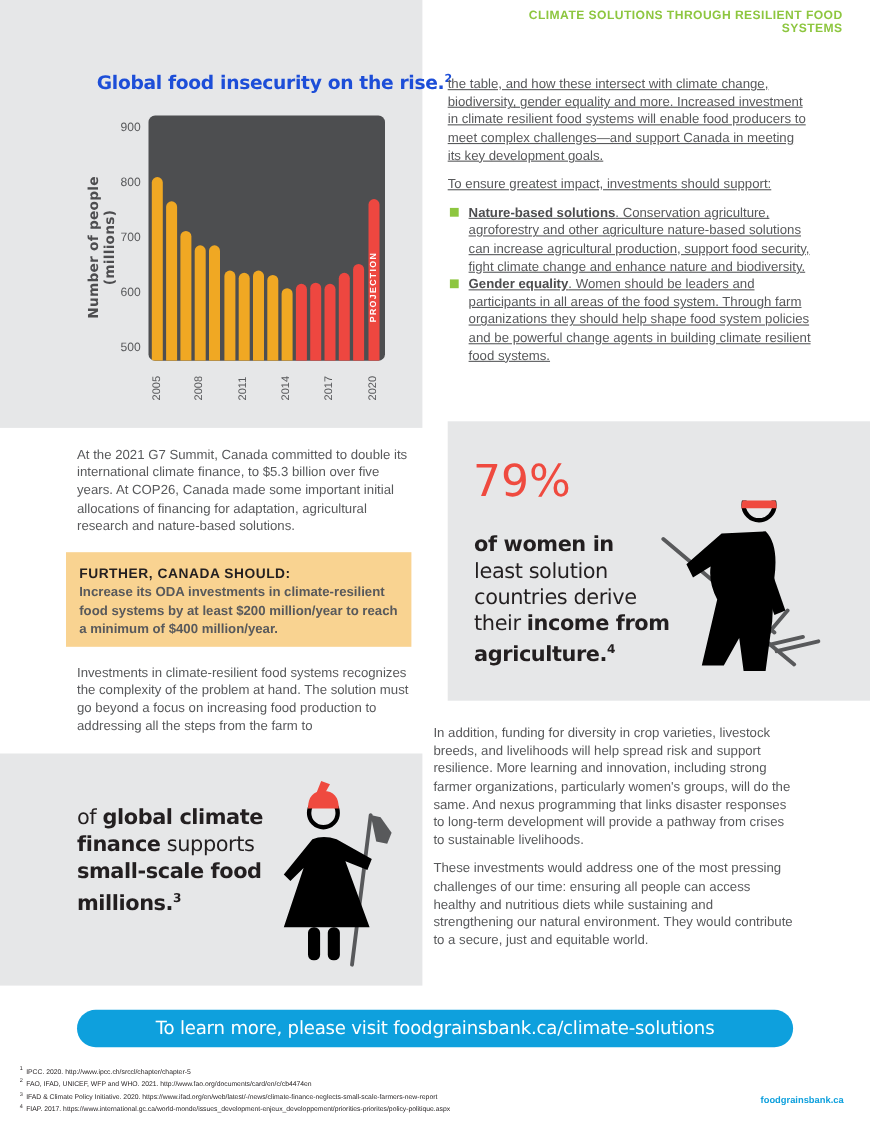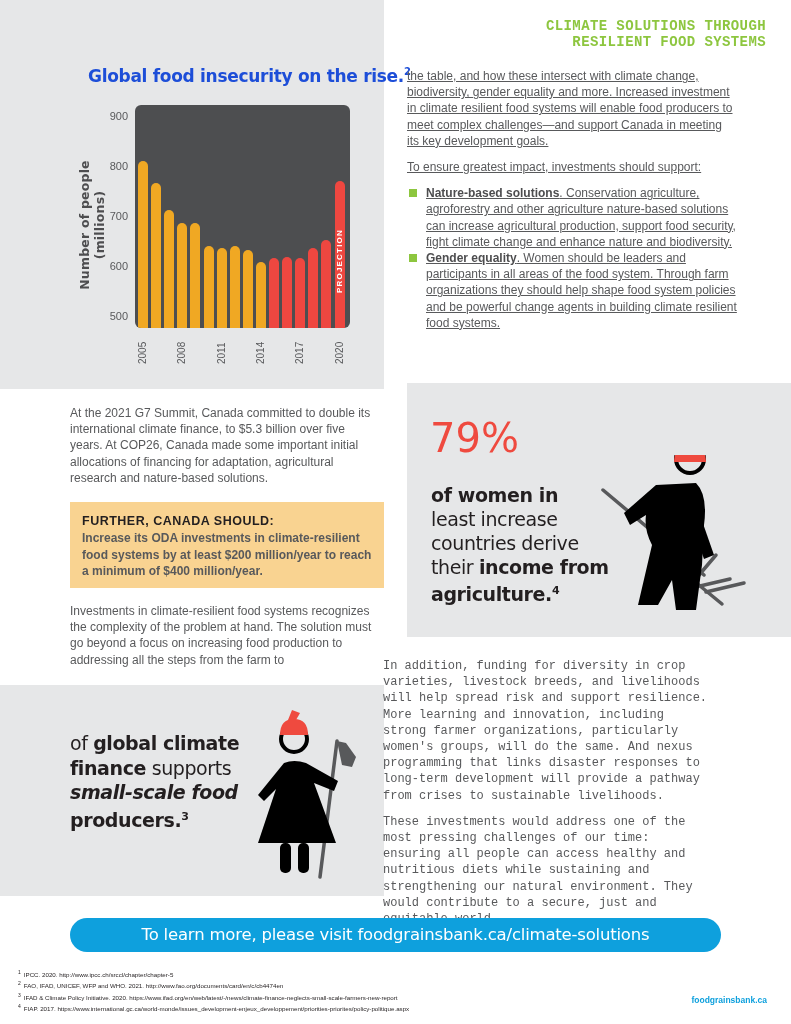--- a/index.html
+++ b/index.html
@@ -1,34 +1,34 @@
 <!DOCTYPE html>
 <html><head>
 <meta charset="utf-8">
 <style>
   html, body { margin:0; padding:0; }
   body { width:791px; height:1024px; position:relative; background:#ffffff; font-family:"Liberation Sans", sans-serif; color:#4d4d4f; overflow:hidden; }
   .abs { position:absolute; }
   .gray-panel { background:#e6e7e8; position:absolute; }
-  .header-tag { position:absolute; left:466px; top:18px; width:300px; text-align:right; font-size:14px; font-weight:bold; color:#8dc63f; letter-spacing:0.4px;font-family:Liberation Mono, monospace; }
+  .header-tag { position:absolute; left:466px; top:8px; width:300px; text-align:right; font-size:11px; font-weight:bold; color:#8dc63f; letter-spacing:0.4px; }
   .chart-title { position:absolute; left:88px; top:66px; font-size:17px; font-weight:bold; color:#1d4ed8; font-family:"DejaVu Sans", sans-serif; letter-spacing:-0.3px; }
   .chart-title sup { font-size:10px; }
   .plot { position:absolute; left:135px; top:105px; width:215px; height:223px; background:#4d4e50; border-radius:6px; overflow:hidden; }
   .bar { position:absolute; bottom:0; width:10px; border-radius:5px 5px 0 0; }
   .ytick { position:absolute; left:104px; font-size:11px; color:#58595b; width:24px; text-align:right; }
   .ylabel { position:absolute; left:-8px; top:210px; width:200px; text-align:center; transform:rotate(-90deg); transform-origin:center; font-size:12.5px; font-weight:bold; color:#4d4d4f; font-family:"DejaVu Sans", sans-serif; letter-spacing:0.2px; }
   .xtick { position:absolute; top:336px; font-size:10px; color:#58595b; transform:rotate(-90deg); transform-origin:left top; white-space:nowrap; }
   .proj { position:absolute; font-size:8px; font-weight:bold; color:#ffffff; letter-spacing:1.2px; transform:rotate(-90deg); transform-origin:left top; white-space:nowrap; }
   .body-text { font-size:12px; line-height:16.2px; color:#58595b; }
   .body-text p { margin:0 0 10px 0; }
   .bullet-list { list-style:none; margin:0; padding:0; }
   .bullet-list li { position:relative; padding-left:19px; }
   .bullet-list li .sq { position:absolute; left:2px; top:4px; width:8px; height:8px; background:#8dc63f; }
   .bullet-list b { color:#4d4d4f; }
-  .callout { position:absolute; left:70px; top:502px; width:314px; height:86px; background:#f9d391; }
+  .callout { position:absolute; left:60px; top:502px; width:314px; height:86px; background:#f9d391; }
   .callout .c-title { position:absolute; left:12px; top:12px; font-size:12.5px; font-weight:bold; color:#231f20; letter-spacing:0.5px; }
   .callout .c-body { position:absolute; left:12px; top:28px; width:295px; font-size:12px; line-height:16.5px; font-weight:bold; color:#58595b; }
   .stat-big { color:#ef4a3f; font-weight:normal; font-family:"DejaVu Sans", sans-serif; }
   .stat-text { font-family:"DejaVu Sans", sans-serif; color:#231f20; }
   .cta { position:absolute; left:70px; top:918px; width:651px; height:34px; background:#0ea0dd; border-radius:17px; color:#fff; font-weight:normal; font-size:16.5px; text-align:center; line-height:34px; font-family:"DejaVu Sans", sans-serif; letter-spacing:-0.2px; }
   .footnotes { position:absolute; left:18px; top:968px; font-size:6.2px; line-height:8.3px; color:#231f20; }
   .footnotes div sup { font-size:5px; margin-right:3px; }
   .site { position:absolute; right:24px; top:995px; font-size:8.5px; font-weight:bold; color:#0ea0dd; }
 </style>
 </head>
@@ -91,29 +91,29 @@
 
 <div class="abs body-text" style="left:407px;top:68px;width:330px;text-decoration:underline;">
   <p>the table, and how these intersect with climate change, biodiversity, gender equality and more. Increased investment in climate resilient food systems will enable food producers to meet complex challenges—and support Canada in meeting its key development goals.</p>
   <p>To ensure greatest impact, investments should support:</p>
   <ul class="bullet-list">
     <li><span class="sq"></span><b>Nature-based solutions</b><span>. Conservation agriculture, agroforestry and other agriculture nature-based solutions can increase agricultural production, support food security, fight climate change and enhance nature and biodiversity.</span></li>
     <li><span class="sq"></span><b>Gender equality</b><span>. Women should be leaders and participants in all areas of the food system. Through farm organizations they should help shape food system policies and be powerful change agents in building climate resilient food systems.</span></li>
   </ul>
 </div>
 
-<div class="abs body-text" style="left:383px;top:658px;width:330px;font-family:Liberation Mono, monospace;">
+<div class="abs body-text" style="left:394px;top:658px;width:330px;">
   <p>In addition, funding for diversity in crop varieties, livestock breeds, and livelihoods will help spread risk and support resilience. More learning and innovation, including strong farmer organizations, particularly women's groups, will do the same. And nexus programming that links disaster responses to long-term development will provide a pathway from crises to sustainable livelihoods.</p>
   <p>These investments would address one of the most pressing challenges of our time: ensuring all people can access healthy and nutritious diets while sustaining and strengthening our natural environment. They would contribute to a secure, just and equitable world.</p>
 </div>
 
 <div class="abs stat-big" style="left:430px;top:416px;font-size:40px;line-height:44px;">79%</div>
 <div class="abs stat-text" style="left:431px;top:460px;font-size:19px;line-height:24px;letter-spacing:-0.4px;">
   <div style="font-weight:bold;margin-top:23px;">of women in</div>
-  <div>least increase</div>
+  <div>least solution</div>
   <div>countries derive</div>
   <div><span>their </span><b>income from</b></div>
   <div style="font-weight:bold;"><span>agriculture.</span><sup style="font-size:11px;">4</sup></div>
 </div>
 
 <svg class="abs" style="left:596px;top:455px;" width="160" height="170" viewBox="0 0 160 170">
 
   <line x1="7" y1="35" x2="108" y2="120" stroke="#58595b" stroke-width="3.5" stroke-linecap="round"></line>
   <line x1="98" y1="126" x2="120" y2="100" stroke="#58595b" stroke-width="3.5" stroke-linecap="round"></line>
   <line x1="98" y1="126" x2="126" y2="149" stroke="#58595b" stroke-width="3.5" stroke-linecap="round"></line>
@@ -124,22 +124,22 @@
   <path d="M78 2 Q78 -14 94 -14 Q110 -14 110 2 Z" fill="#ef4a3f" transform="translate(0,5)"></path>
   <path d="M88 -10 L94 -20 L100 -10 Z" fill="#ef4a3f" transform="translate(0,5)"></path>
 
   <path d="M60 30 L100 28 Q112 40 108 70 L106 110 L100 155 L80 155 L76 125 L62 150 L42 150 L56 90 Q48 75 50 60 L34 70 L28 58 Z" fill="#000"></path>
   <path d="M104 60 L118 100 L108 104 L96 70 Z" fill="#000"></path>
 </svg>
 
 <div class="abs stat-text" style="left:70px;top:723px;font-size:19px;line-height:24.5px;letter-spacing:-0.4px;">
   <div style="margin-top:8px;"><span>of </span><b>global climate</b></div>
   <div><b>finance</b><span> supports</span></div>
-  <div style="font-weight:bold;font-style:italic;">small-scale food</div>
-  <div style="font-weight:bold;"><span>producers.</span><sup style="font-size:11px;">3</sup></div>
+  <div style="font-weight:bold;">small-scale food</div>
+  <div style="font-weight:bold;"><span>millions.</span><sup style="font-size:11px;">3</sup></div>
 </div>
 
 <svg class="abs" style="left:254px;top:705px;" width="112" height="175" viewBox="0 0 112 175">
 
   <line x1="66" y1="172" x2="83" y2="36" stroke="#58595b" stroke-width="3.5" stroke-linecap="round"></line>
   <path d="M83 36 L92 38 L102 52 L98 62 L88 60 Z" fill="#58595b"></path>
 
   <circle cx="40" cy="34" r="13" fill="none" stroke="#000" stroke-width="4"></circle>
   <path d="M26 30 Q26 14 40 14 Q54 14 54 30 Z" fill="#ef4a3f"></path>
   <path d="M34 15 L38 5 L46 8 L42 15 Z" fill="#ef4a3f"></path>

